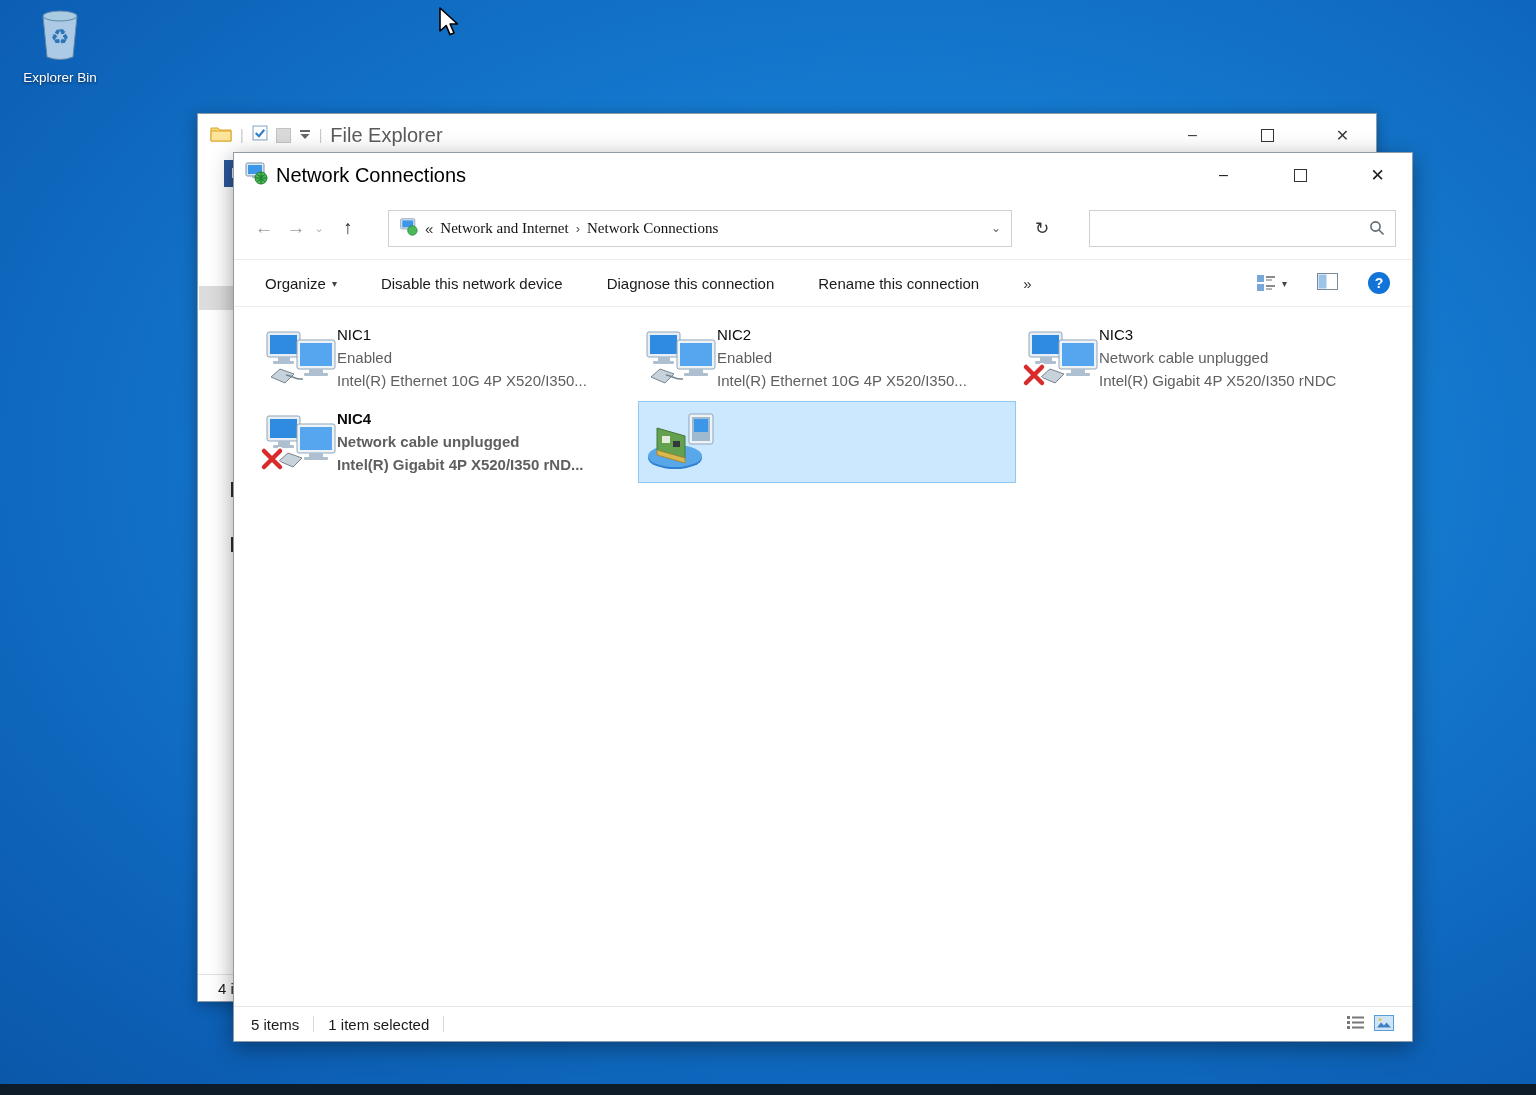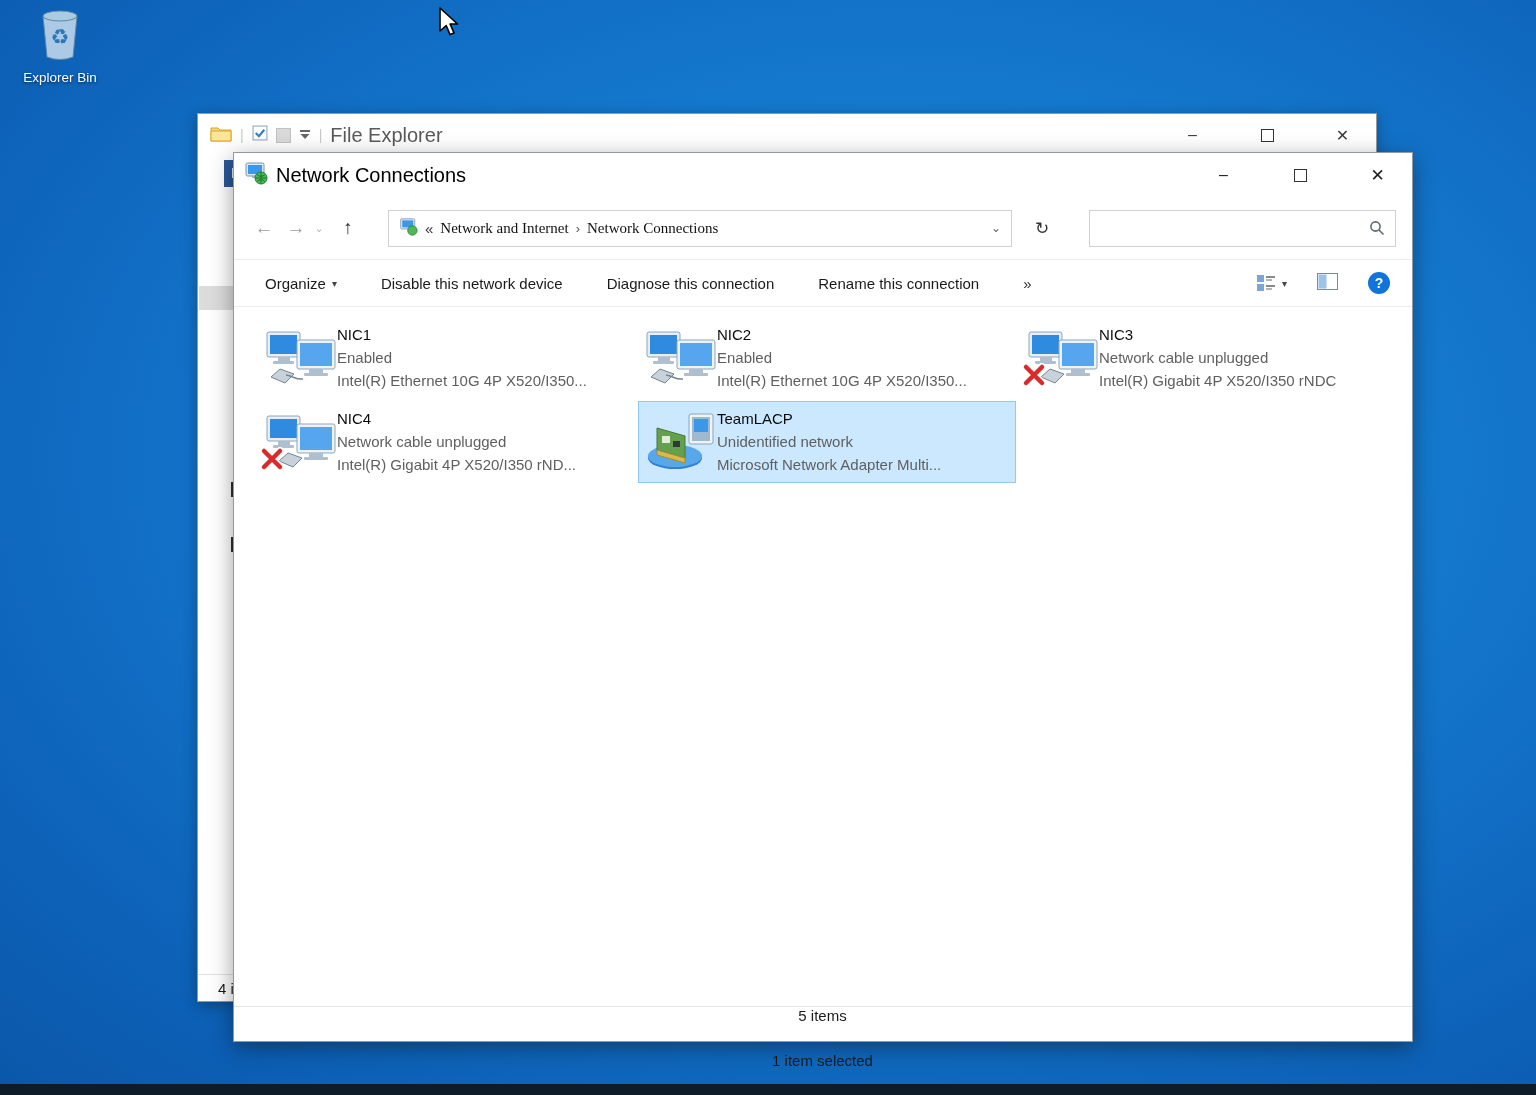--- a/index.html
+++ b/index.html
@@ -71,24 +71,24 @@
   .content{flex:1;position:relative;background:#fff;}
   .conn-item{position:absolute;display:flex;align-items:center;width:378px;height:82px;
     padding:2px 6px;box-sizing:border-box;border:1px solid transparent;}
   .conn-item.selected{background:#cce8ff;border-color:#90c8f0;}
   .nic-ic{position:relative;width:72px;height:60px;flex:none;}
   .redx{position:absolute;left:-5px;bottom:-3px;}
   .conn-text{overflow:hidden;white-space:nowrap;}
   .conn-name{font-size:15px;color:#0b0b0b;line-height:22px;}
   .conn-status,.conn-device{font-size:15px;color:#5f5f5f;line-height:23px;}
   .p1{left:24px;top:10px;} .p2{left:404px;top:10px;} .p3{left:786px;top:10px;width:390px;}
-  .p4{left:24px;top:94px;} .p5{left:404px;top:94px;}
+  .p4{left:24px;top:94px;font-weight:bold;} .p5{left:404px;top:94px;}
 
   .status-bar{height:34px;border-top:1px solid #e6e6e6;display:flex;align-items:center;
-    padding:0 18px 0 17px;gap:14px;font-size:15px;color:#1a1a1a;flex-direction:column;}
+    padding:0 18px 0 17px;gap:14px;font-size:15px;color:#1a1a1a;}
   .vdiv{width:1px;height:16px;background:#d9d9d9;}
   .sb-icons{margin-left:auto;display:flex;align-items:center;gap:10px;}
 
   .cursor{position:absolute;left:436px;top:6px;z-index:99;pointer-events:none;}
 </style>
 </head>
 <body>
 
 <div class="desktop">
 
@@ -335,25 +335,20 @@
             <ellipse cx="30" cy="44" rx="27" ry="11" fill="#58a7e8"></ellipse>
             <rect x="44" y="2" width="24" height="30" rx="2" fill="#eef3f8" stroke="#8fa5ba"></rect>
             <rect x="47" y="5" width="18" height="24" fill="#9fb9cf"></rect>
             <rect x="49" y="7" width="14" height="13" fill="#3d97e8"></rect>
             <path d="M12 16 L40 24 L40 46 L12 38 Z" fill="#63a14e" stroke="#46763a"></path>
             <path d="M12 38 L40 46 L40 51 L12 43 Z" fill="#d8b94a" stroke="#a8893a"></path>
             <rect x="17" y="24" width="8" height="7" fill="#e2ecda"></rect>
             <rect x="28" y="29" width="7" height="6" fill="#33383d"></rect>
           </svg>
         </span>
-        <div class="conn-text">
-          <div class="conn-name">TeamLACP</div>
-          <div class="conn-status">Unidentified network</div>
-          <div class="conn-device">Microsoft Network Adapter Multi...</div>
-        </div>
       </div>
 
     </div>
 
     <div class="status-bar">
       <span>5 items</span>
       <span class="vdiv"></span>
       <span>1 item selected</span>
       <span class="vdiv"></span>
       <span class="sb-icons">

